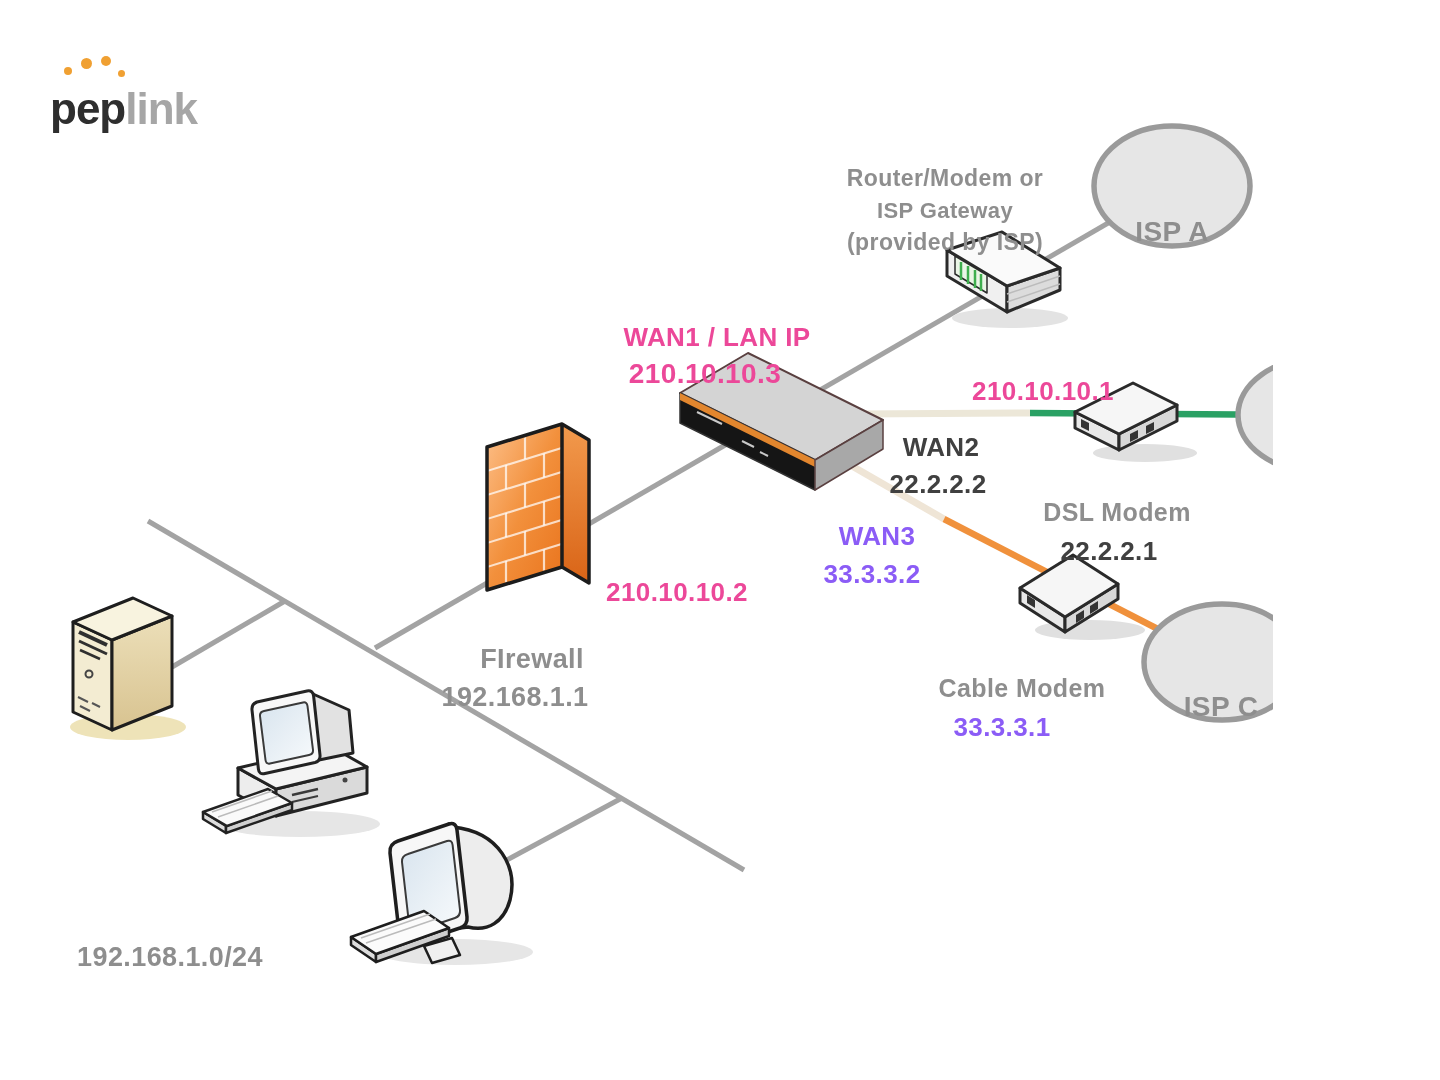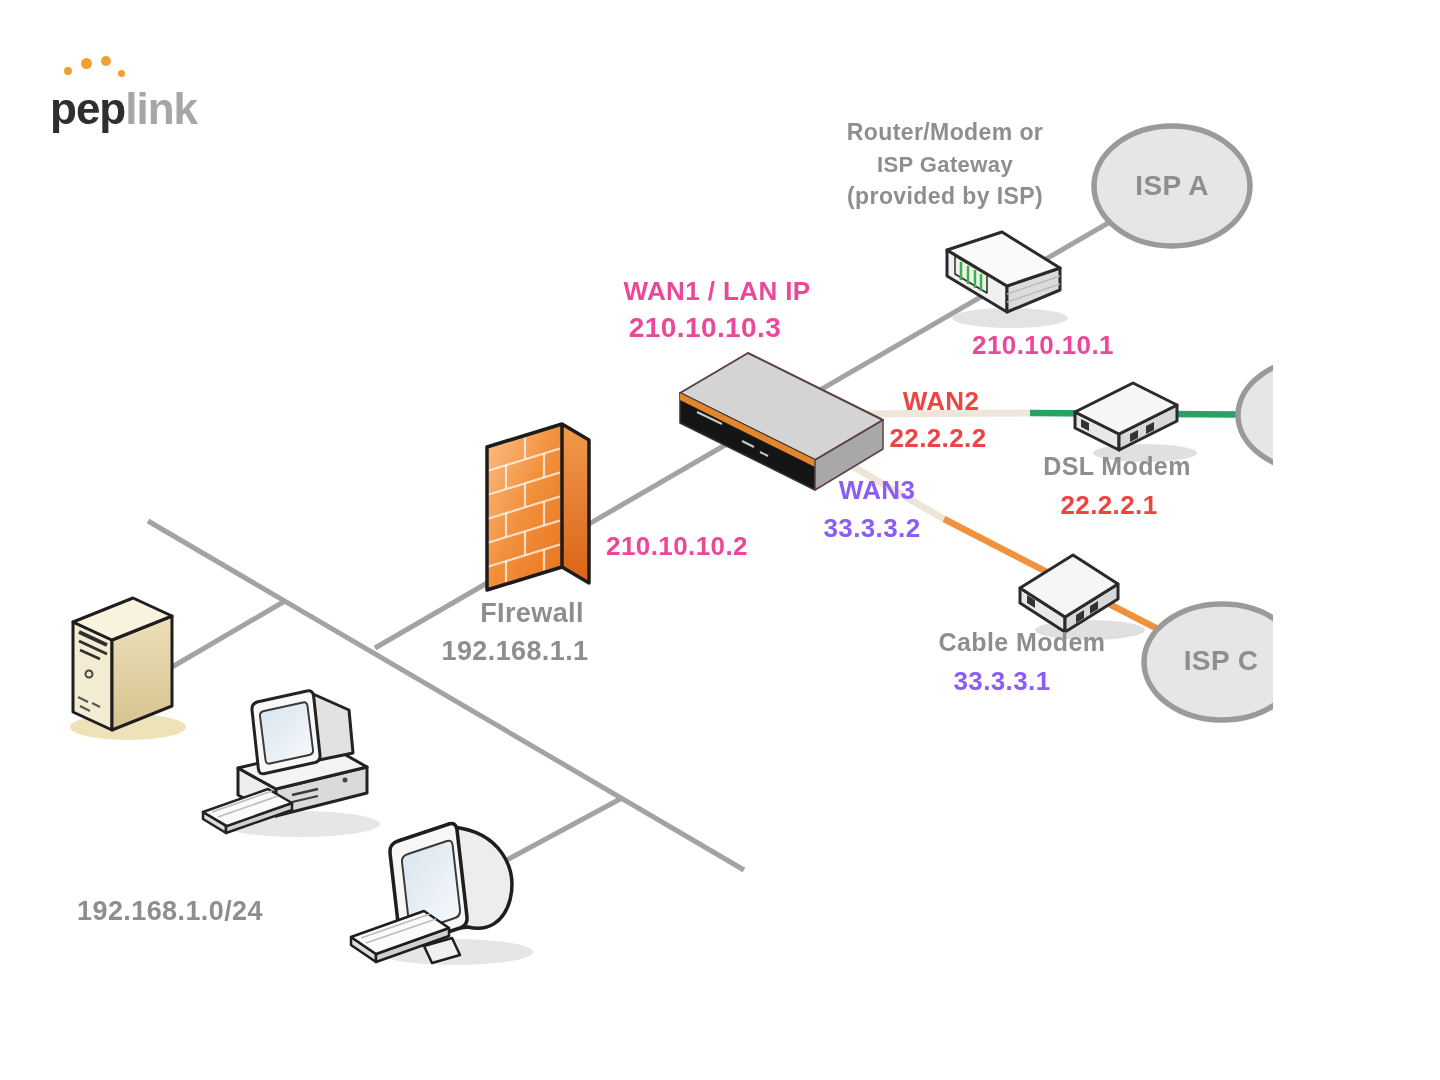--- a/index.html
+++ b/index.html
@@ -1,22 +1,22 @@
 <!DOCTYPE html>
 <html><head>
 <meta charset="utf-8">
 <style>
   html,body{margin:0;padding:0;background:#fff;}
   #stage{position:relative;width:1273px;height:1080px;background:#ffffff;overflow:hidden;
          font-family:"Liberation Sans",sans-serif;}
   #diagram-svg{position:absolute;left:0;top:0;}
   .lbl{position:absolute;transform:translate(-50%,-50%);font-weight:700;white-space:nowrap;
-       letter-spacing:.4px;line-height:1.1;}
+       letter-spacing:.4px;line-height:1.1;margin-top:46px;}
   .c-blue{color:#ec4899}
-  .c-green{color:#ef4444}
+  .c-green{color:#404040}
   .c-orange{color:#8b5cf6}
   .c-gray{color:#8e8e8e}
   .logo{position:absolute;left:50px;top:84px;}
   .logo-pep{font-size:44px;font-weight:700;color:#2e2e2e;letter-spacing:-1px;}
   .logo-link{font-size:44px;font-weight:700;color:#a6a6a6;letter-spacing:-1px;}
   .logo-dot{position:absolute;border-radius:50%;background:#f0a032;}
 </style>
 </head>
 <body>
 

